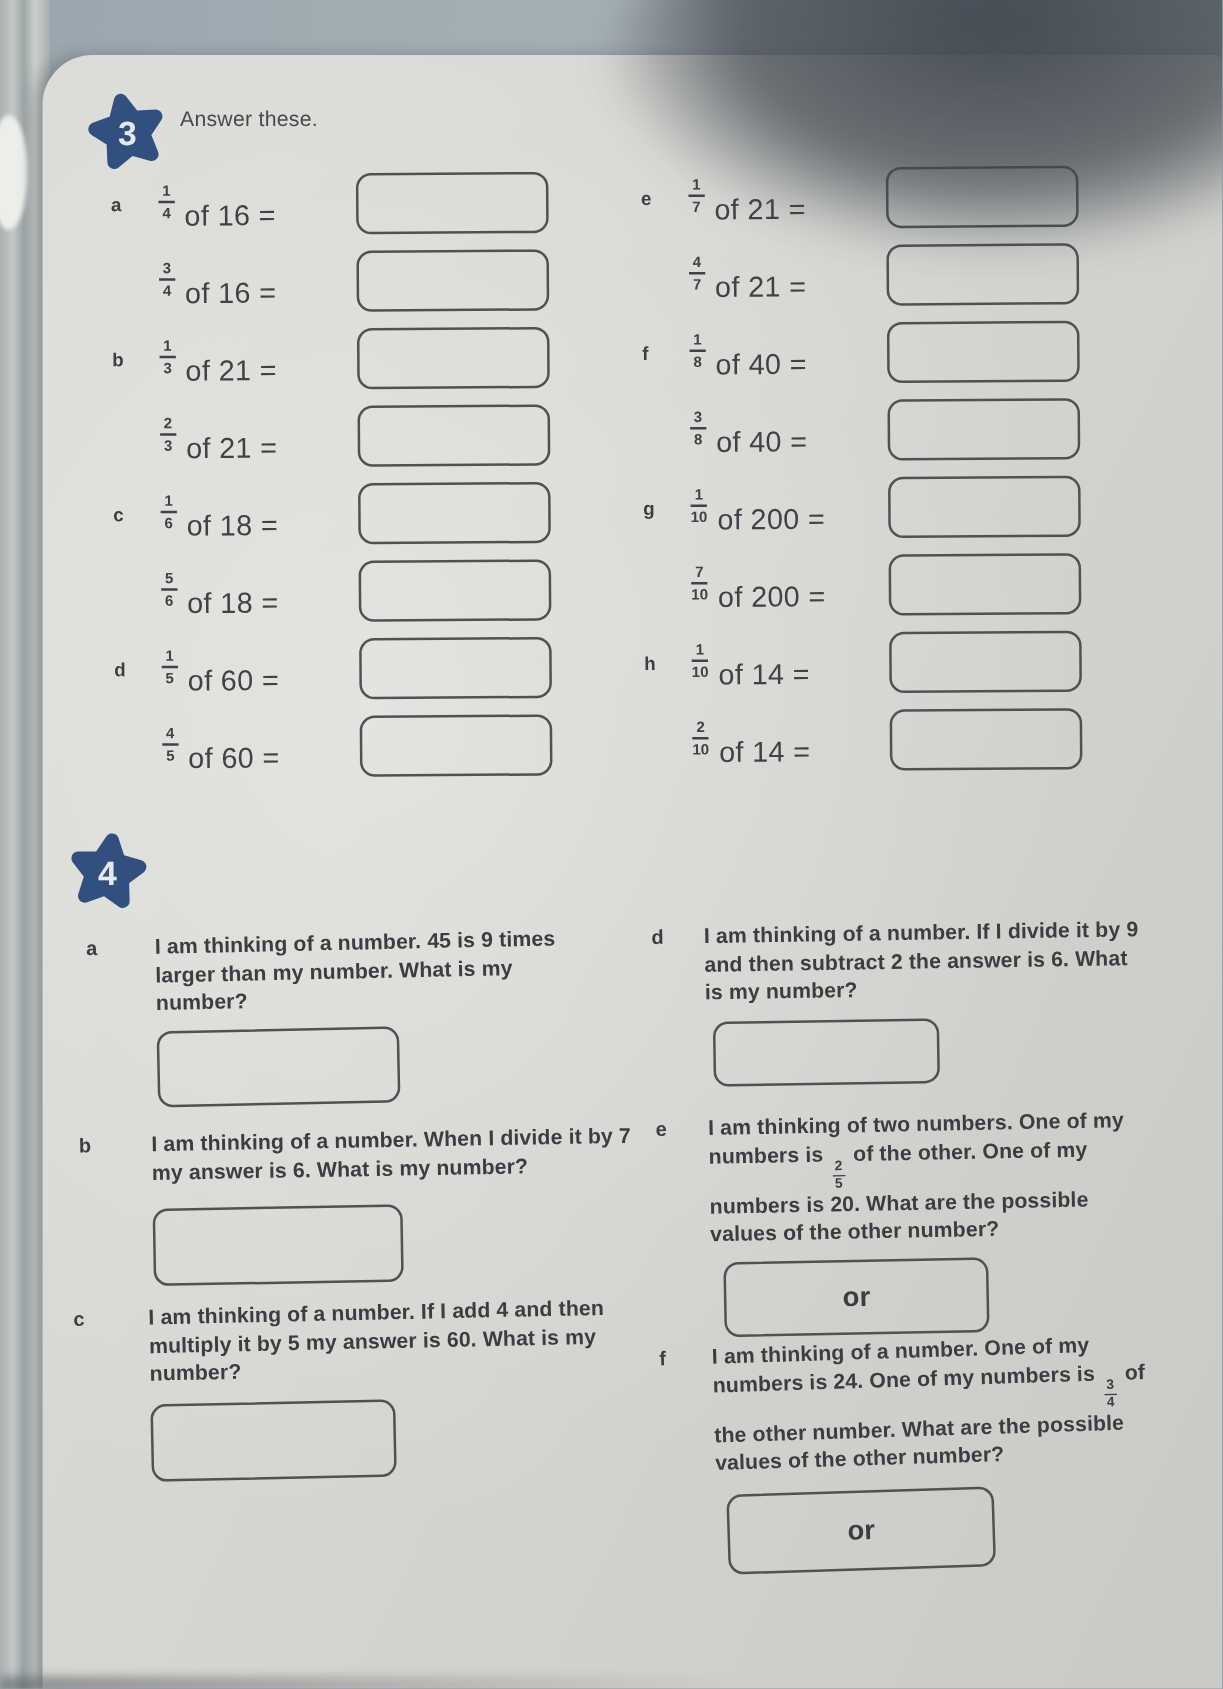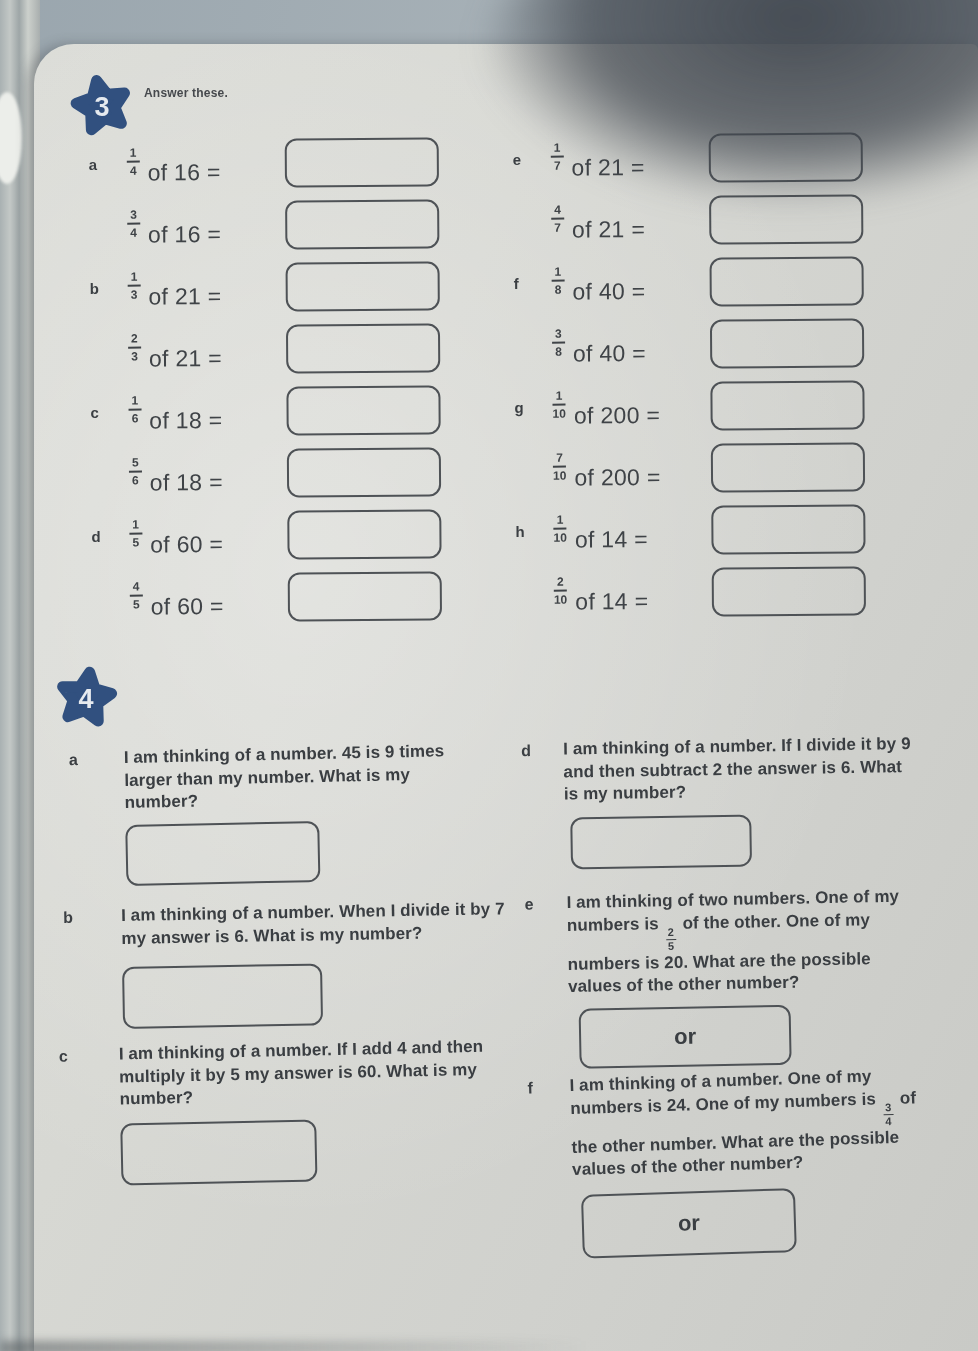--- a/index.html
+++ b/index.html
@@ -49,21 +49,21 @@
   .star{position:absolute;width:64px;height:64px;}
   .star svg{position:absolute;left:0;top:0;}
   .star-num{
     position:absolute;left:0;top:0;width:64px;height:64px;
     display:flex;align-items:center;justify-content:center;
     color:#e6eaef;font-size:27px;font-weight:700;padding-top:2px;box-sizing:border-box;
   }
   .star3{left:36px;top:30px;}
   .star4{left:20px;top:622px;}
 
-  .section-prompt{position:absolute;font-size:12px;color:#46494d;font-weight:700;letter-spacing:.2px;}
+  .section-prompt{position:absolute;font-size:17px;color:#46494d;font-weight:400;letter-spacing:.2px;}
   .prompt3{left:110px;top:42px;}
   .prompt4{left:96px;top:640px;}
 
   
   .ex3{position:absolute;left:0;top:0;width:944px;transform:rotate(-0.4deg);}
   .q-col{position:absolute;}
   .q-col.left{left:46px;top:86px;}
   .q-col.right{left:470px;top:84px;}
   .q-row{display:flex;align-items:center;height:62px;}
   .q-letter{width:46px;font-weight:700;font-size:15px;color:#3b3f43;box-sizing:border-box;padding-left:8px;}

